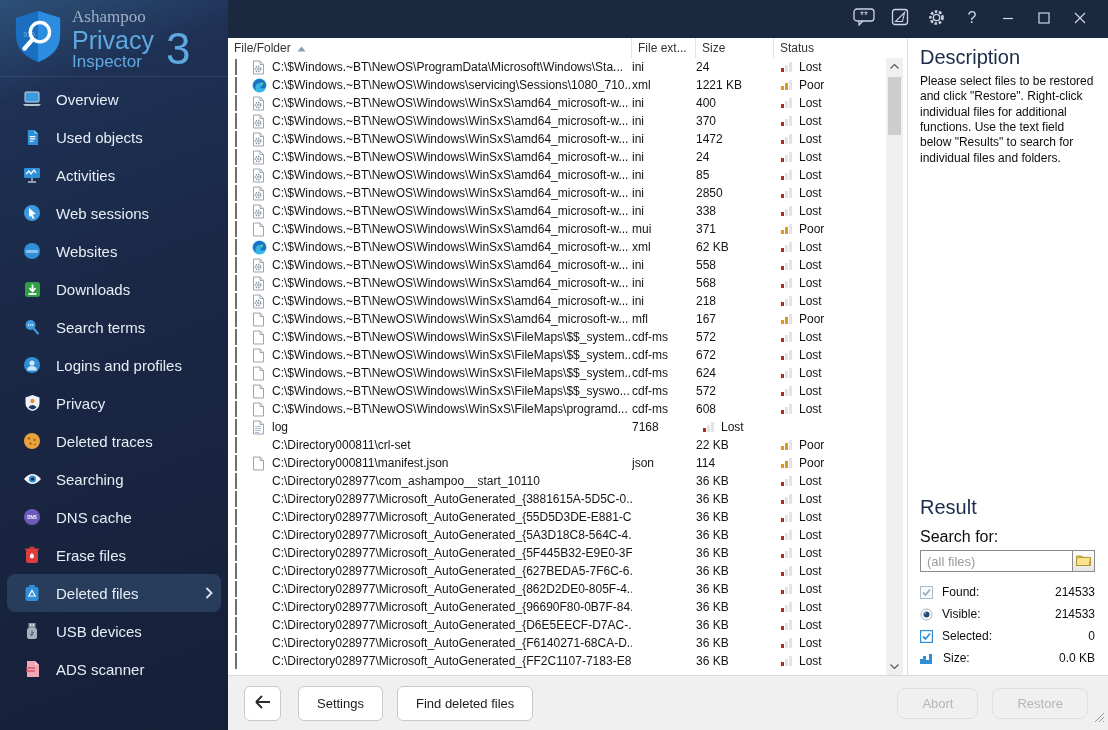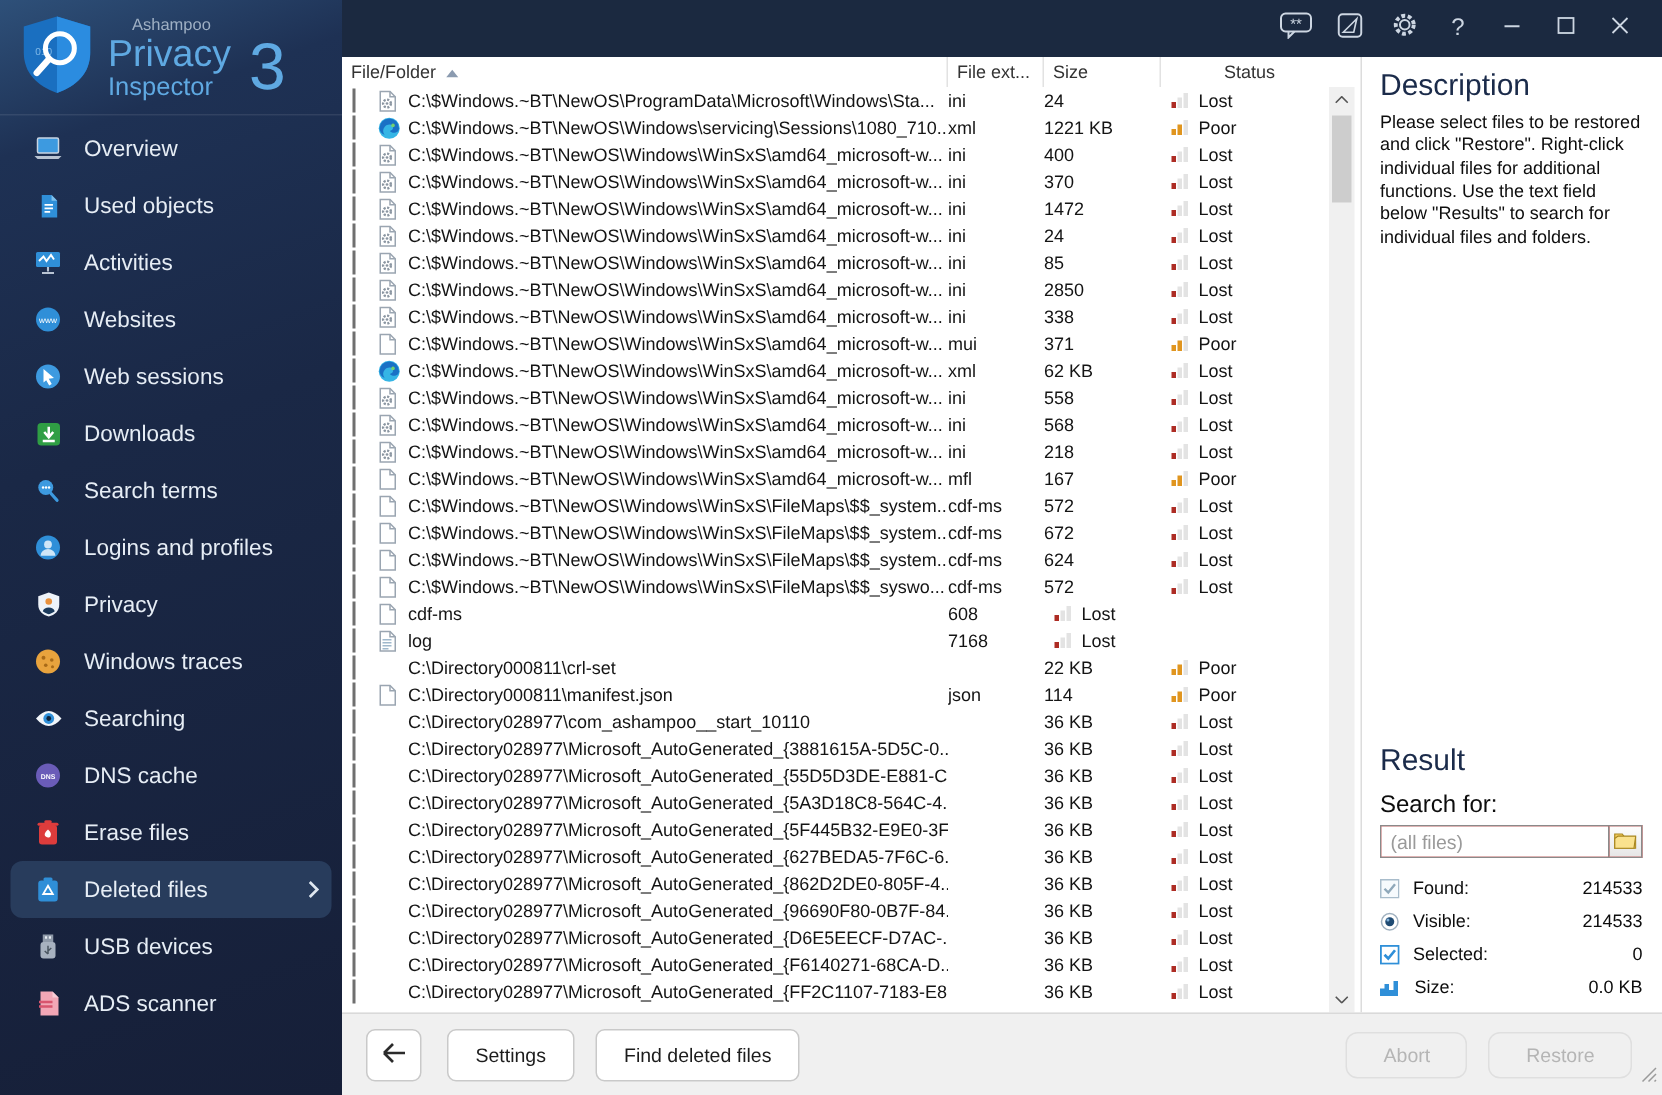--- a/index.html
+++ b/index.html
@@ -4,21 +4,21 @@
 <style>
   * { box-sizing: border-box; margin: 0; padding: 0; }
   html,body { width:1108px; height:730px; overflow:hidden; font-family:"Liberation Sans",sans-serif; }
   .window { width:1108px; height:730px; display:flex; background:#fff; }
 
   
   .sidebar { width:228px; flex:none; display:flex; flex-direction:column;
     background:linear-gradient(160deg,#2e5079 0%,#1e3154 13%,#1a2846 40%,#161f38 100%); color:#e6edf5; }
   .logo { height:77px; border-bottom:1px solid rgba(255,255,255,.09); display:flex; align-items:center; padding:6px 6px 4px 12px; gap:8px; }
   .logo-text { display:flex; align-items:center; gap:10px; }
-  .logo-brand { font-size:11px; color:#9fb0c4; margin-left:16px; }
+  .logo-brand { font-size:17px; color:#9fb0c4; margin-left:0;font-family:Liberation Serif, serif; }
   .logo-p1 { font-size:25px; color:#5fa9e2; font-weight:400; line-height:1; margin-top:1px; }
   .logo-p2 { font-size:17px; color:#5fa9e2; line-height:1.1; }
   .logo-ver { font-size:44px; color:#5fa9e2; font-weight:300; line-height:0.9; margin-left:2px; }
   nav { padding-top:3px; }
   .nav-item { height:38px; display:flex; align-items:center; gap:14px; margin:0 7px; padding:0 8px 0 15px; font-size:15px; border-radius:8px; cursor:pointer; }
   .nav-item.selected { background:#283c5c; }
   .nav-ico { width:20px; display:flex; justify-content:center; flex:none; }
   .nav-label { white-space:nowrap; }
   .chev { margin-left:auto; display:flex; }
 
@@ -26,21 +26,21 @@
   .main { flex:1; display:flex; flex-direction:column; min-width:0; }
   .titlebar { height:38px; flex:none; background:#1b2940; display:flex; justify-content:flex-end; align-items:center; padding-right:10px; }
   .tb-btn { width:36px; height:38px; display:flex; align-items:center; justify-content:center; cursor:pointer; }
 
   .content { flex:1; display:flex; min-height:0; background:#fff; }
 
   
   .table-area { width:658px; flex:none; display:flex; flex-direction:column; }
   .thead { height:20px; flex:none; display:grid; grid-template-columns:404px 64px 78px 1fr; font-size:12px; color:#333; }
   .hc { display:flex; align-items:center; gap:6px; padding-left:6px; border-right:1px solid #e2e2e2; height:100%; cursor:pointer; }
-  .hc:last-child { border-right:none;justify-content:center; }
+  .hc:last-child { border-right:none; }
   .tbody { flex:1; overflow:hidden; }
   .trow { height:18px; display:grid; grid-template-columns:24px 20px 360px 64px 78px 1fr; align-items:center; font-size:12px; color:#141414; }
   .cb { width:13px; height:13px; border:1px solid #6f6f6f; background:#fff; margin-left:7px; }
   .fic { display:flex; align-items:center; }
   .path,.ext,.size { white-space:nowrap; overflow:hidden; }
   .statuscell { display:flex; align-items:center; gap:7px; padding-left:7px; }
   .bars { display:flex; align-items:flex-end; gap:1px; height:10px; }
   .bars i { width:3px; display:block; }
 
   
@@ -127,34 +127,34 @@
               <rect x="1" y="1" width="16" height="10" rx="1" fill="#2f8fd8"></rect>
               <path d="M3 7 l3-3 2 3 3-4 2 3" fill="none" stroke="#fff" stroke-width="1.3"></path>
               <path d="M9 11 v3 M5 15 h8" stroke="#b9c4d3" stroke-width="1.4"></path>
             </svg>
           </span>
           <span class="nav-label">Activities</span>
         </div>
         <div class="nav-item">
           <span class="nav-ico">
             <svg width="18" height="18" viewBox="0 0 18 18">
+              <circle cx="9" cy="9" r="8" fill="#3d9ae0"></circle>
+              <path d="M6 4 L13 10 L9.5 10.5 L11.5 14 L9.8 15 L7.8 11.5 L6 13 Z" fill="#fff"></path>
+            </svg>
+          </span>
+          <span class="nav-label">Web sessions</span>
+        </div>
+        <div class="nav-item">
+          <span class="nav-ico">
+            <svg width="18" height="18" viewBox="0 0 18 18">
               <circle cx="9" cy="9" r="8" fill="#2f8fd8"></circle>
               <text x="9" y="11.3" font-size="5.5" fill="#fff" text-anchor="middle" font-family="Liberation Sans">www</text>
             </svg>
           </span>
           <span class="nav-label">Websites</span>
-        </div>
-        <div class="nav-item">
-          <span class="nav-ico">
-            <svg width="18" height="18" viewBox="0 0 18 18">
-              <circle cx="9" cy="9" r="8" fill="#3d9ae0"></circle>
-              <path d="M6 4 L13 10 L9.5 10.5 L11.5 14 L9.8 15 L7.8 11.5 L6 13 Z" fill="#fff"></path>
-            </svg>
-          </span>
-          <span class="nav-label">Web sessions</span>
         </div>
         <div class="nav-item">
           <span class="nav-ico">
             <svg width="17" height="17" viewBox="0 0 17 17">
               <rect x="1" y="1" width="15" height="15" rx="2.5" fill="#2f9e44"></rect>
               <path d="M8.5 3.5 v6 M5.5 7 l3 3.5 3-3.5" fill="none" stroke="#fff" stroke-width="1.7"></path>
               <path d="M4.5 13 h8" stroke="#fff" stroke-width="1.7"></path>
             </svg>
           </span>
           <span class="nav-label">Downloads</span>
@@ -194,21 +194,21 @@
         <div class="nav-item">
           <span class="nav-ico">
             <svg width="18" height="18" viewBox="0 0 18 18">
               <circle cx="9" cy="9" r="8" fill="#e8a33d"></circle>
               <circle cx="6" cy="6.5" r="1.3" fill="#a86a18"></circle>
               <circle cx="11.5" cy="8" r="1.2" fill="#a86a18"></circle>
               <circle cx="7.5" cy="11.5" r="1.2" fill="#a86a18"></circle>
               <circle cx="12" cy="12.5" r="1" fill="#a86a18"></circle>
             </svg>
           </span>
-          <span class="nav-label">Windows traces</span>
+          <span class="nav-label">Deleted traces</span>
         </div>
         <div class="nav-item">
           <span class="nav-ico">
             <svg width="19" height="14" viewBox="0 0 19 14">
               <path d="M1 7 Q9.5 -3 18 7 Q9.5 17 1 7 Z" fill="#f2f6fa"></path>
               <circle cx="9.5" cy="7" r="3.6" fill="#2f8fd8"></circle>
               <circle cx="9.5" cy="7" r="1.6" fill="#10243a"></circle>
             </svg>
           </span>
           <span class="nav-label">Searching</span>
@@ -743,20 +743,21 @@
               </span>
             </div>
             <div class="trow">
               <span><span class="cb"></span></span>
               <span class="fic">
                 <svg width="13" height="15" viewBox="0 0 13 15">
                   <path d="M1.5 1 h6.5 l3.5 3.5 V14 h-10 z" fill="#fff" stroke="#9aa5b1"></path>
                   <path d="M8 1 v3.5 h3.5" fill="none" stroke="#9aa5b1"></path>
                 </svg>
               </span>
+              <span class="path">C:\$Windows.~BT\NewOS\Windows\WinSxS\FileMaps\programd...</span>
               <span class="ext">cdf-ms</span>
               <span class="size">608</span>
               <span class="statuscell">
                 <span class="bars">
                   <i style="height:4px;background:#ad2c24"></i>
                   <i style="height:7px;background:#e3e3e3"></i>
                   <i style="height:10px;background:#e3e3e3"></i>
                 </span>
                 <span>Lost</span>
               </span>

